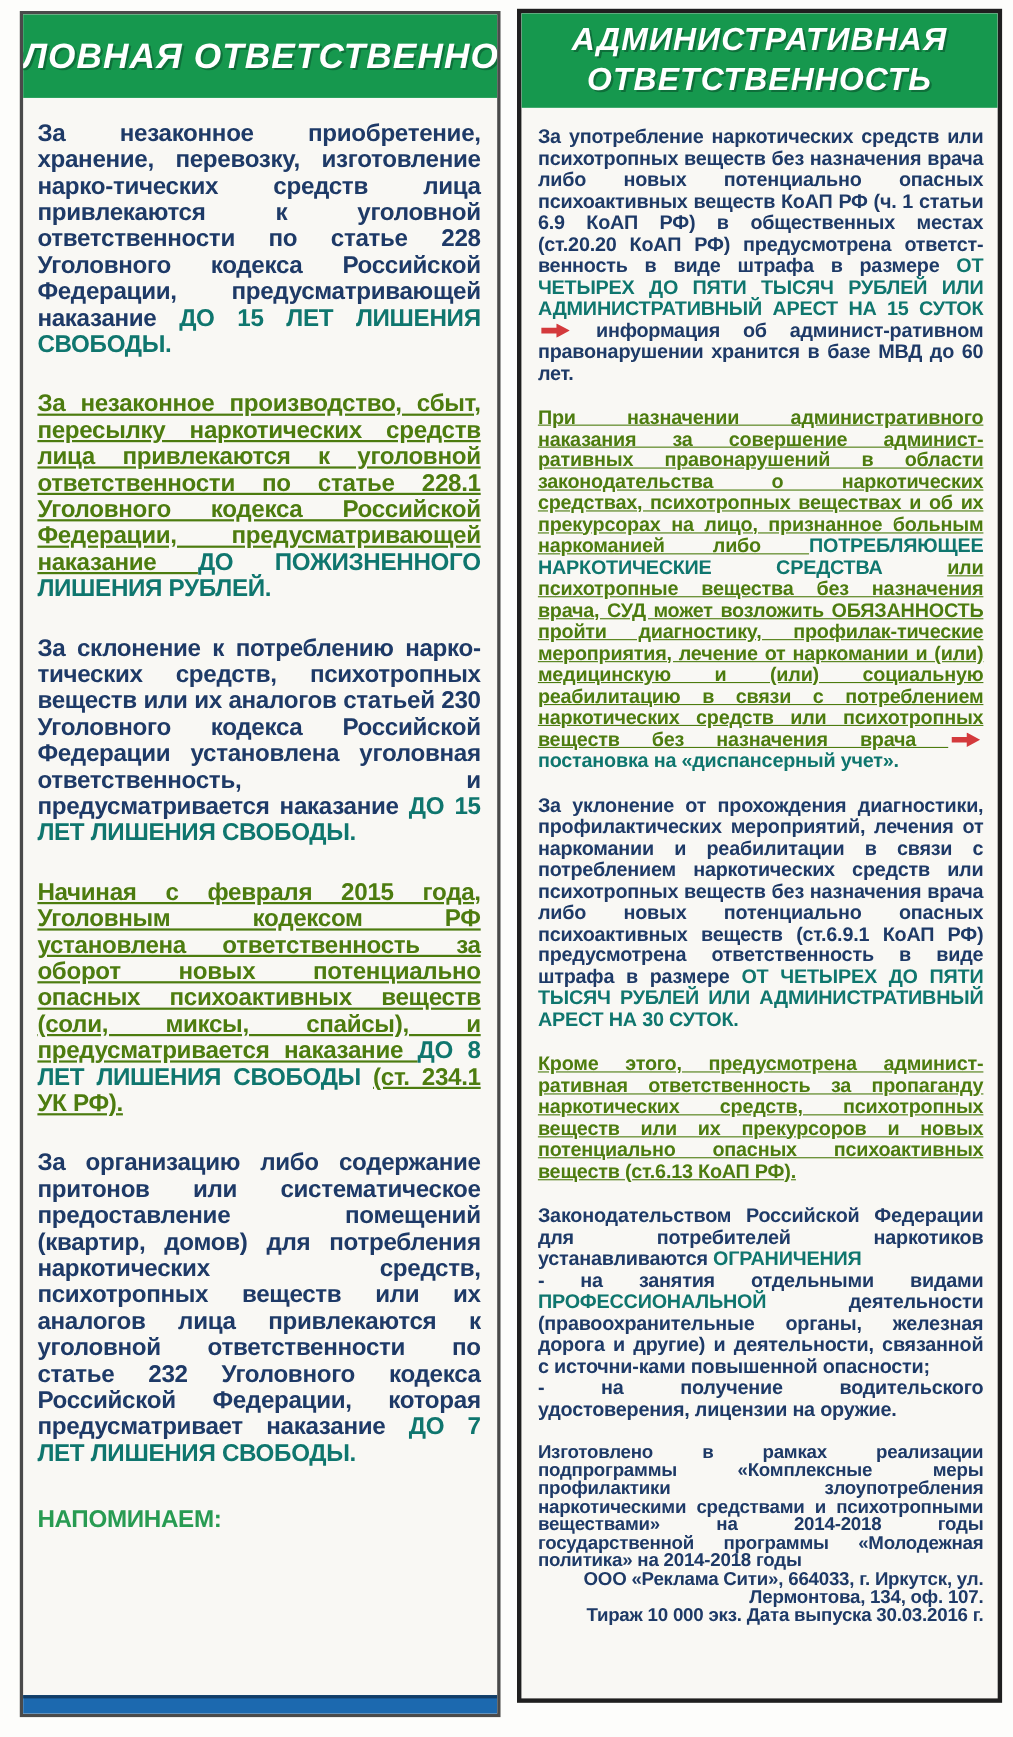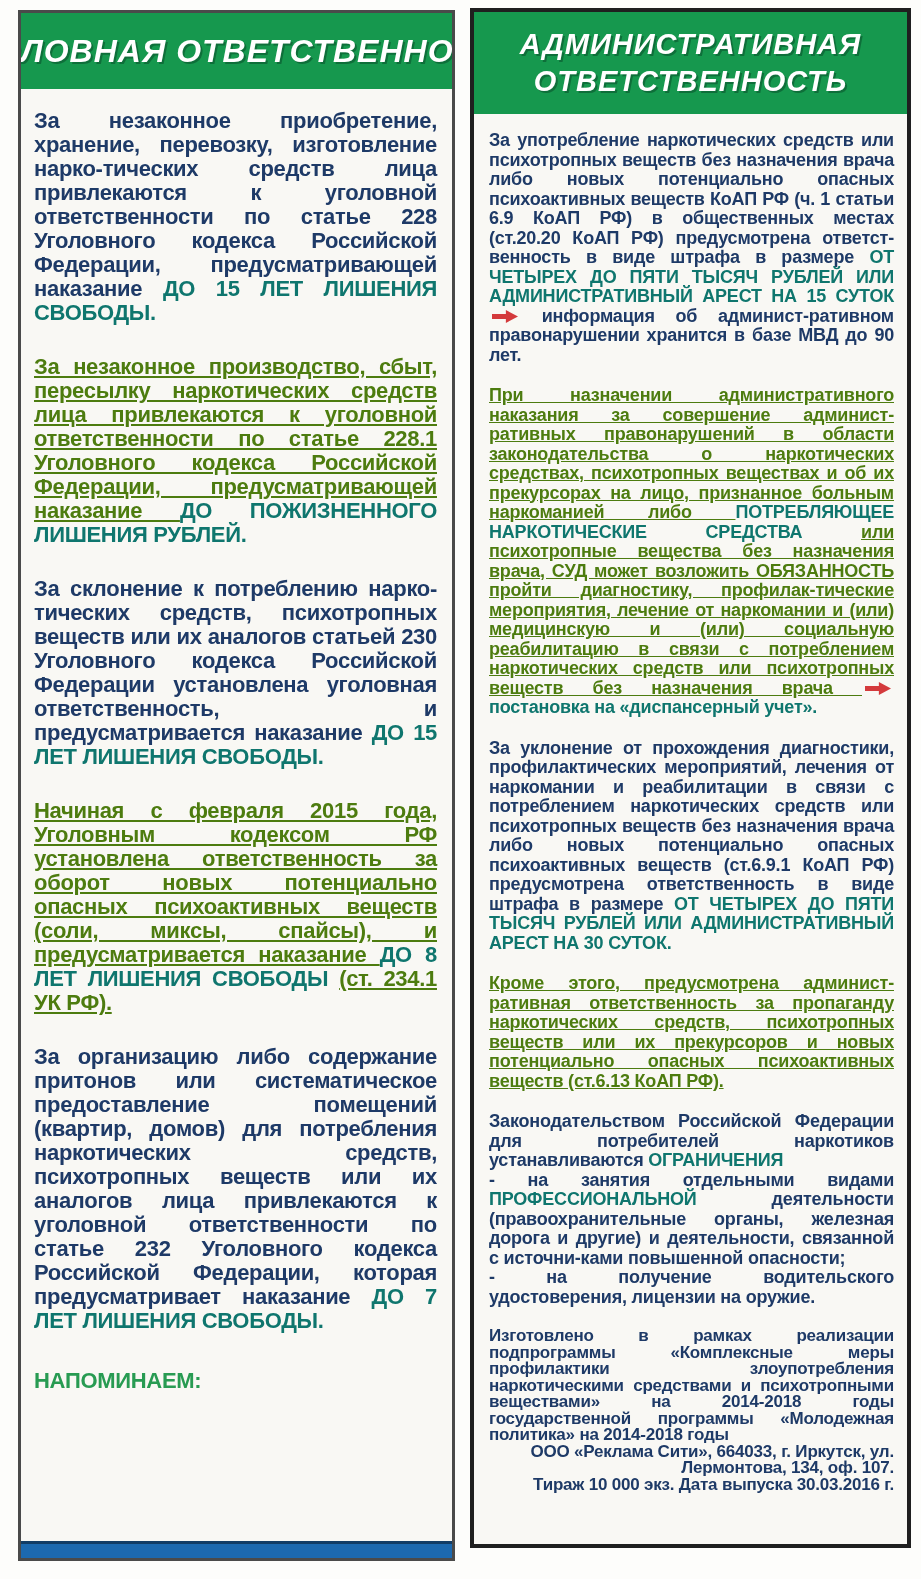--- a/index.html
+++ b/index.html
@@ -19,21 +19,21 @@
   }
   .panel-right{
     left:470px;top:8px;width:441px;height:1540px;
     border:4px solid #1f1f1f;
   }
   .header-band{
     background:#16984e;display:flex;flex-direction:column;
     align-items:center;justify-content:center;
   }
   .panel-left .header-band{height:76px;}
-  .panel-right .header-band{height:102px;}
+  .panel-right .header-band{height:86px;}
   .header-title{
     color:#ffffff;font-weight:700;font-style:italic;
     letter-spacing:1px;text-align:center;
     text-shadow:2px 2px 0 rgba(9,79,41,0.55);
     white-space:nowrap;
   }
   .panel-left .header-title{font-size:32px;}
   .panel-right .header-title{font-size:29px;line-height:37px;}
   .body-left{
     padding:20px 15px 0 13px;
@@ -87,21 +87,21 @@
   <div class="bottom-bar"></div>
 </section>
 
 <section class="panel panel-right">
   <div class="header-band">
     <div class="header-title"><span>АДМИНИСТРАТИВНАЯ</span><br><span>ОТВЕТСТВЕННОСТЬ</span></div>
   </div>
   <div class="body-right">
     <p class="para"><span class="c-blue">За употребление наркотических средств или психотропных веществ без назначения врача либо новых потенциально опасных психоактивных веществ КоАП РФ (ч. 1 статьи 6.9 КоАП РФ) в общественных местах (ст.20.20 КоАП РФ) предусмотрена ответст-венность в виде штрафа в размере </span><span class="c-red">ОТ ЧЕТЫРЕХ ДО ПЯТИ ТЫСЯЧ РУБЛЕЙ ИЛИ АДМИНИСТРАТИВНЫЙ АРЕСТ НА 15 СУТОК</span><span class="arrow-icon"><svg viewBox="0 0 30 15" width="26" height="13" aria-hidden="true">
             <path d="M0 4.5 H16 V0 L30 7.5 L16 15 V10.5 H0 Z" fill="#d43a3c"></path>
-          </svg></span><span class="c-blue"> информация об админист-ративном правонарушении хранится в базе МВД до 90 лет.</span></p>
+          </svg></span><span class="c-blue"> информация об админист-ративном правонарушении хранится в базе МВД до 60 лет.</span></p>
     <p class="para"><span class="c-green">При назначении административного наказания за совершение админист-ративных правонарушений в области законодательства о наркотических средствах, психотропных веществах и об их прекурсорах на лицо, признанное больным наркоманией либо </span><span class="c-red">ПОТРЕБЛЯЮЩЕЕ НАРКОТИЧЕСКИЕ СРЕДСТВА </span><span class="c-green">или психотропные вещества без назначения врача, СУД может возложить ОБЯЗАННОСТЬ пройти диагностику, профилак-тические мероприятия, лечение от наркомании и (или) медицинскую и (или) социальную реабилитацию в связи с потреблением наркотических средств или психотропных веществ без назначения врача </span><span class="arrow-icon"><svg viewBox="0 0 30 15" width="26" height="13" aria-hidden="true">
             <path d="M0 4.5 H16 V0 L30 7.5 L16 15 V10.5 H0 Z" fill="#d43a3c"></path>
           </svg></span><span class="c-red"> постановка на «диспансерный учет».</span></p>
     <p class="para"><span class="c-blue">За уклонение от прохождения диагностики, профилактических мероприятий, лечения от наркомании и реабилитации в связи с потреблением наркотических средств или психотропных веществ без назначения врача либо новых потенциально опасных психоактивных веществ (ст.6.9.1 КоАП РФ) предусмотрена ответственность в виде штрафа в размере </span><span class="c-red">ОТ ЧЕТЫРЕХ ДО ПЯТИ ТЫСЯЧ РУБЛЕЙ ИЛИ АДМИНИСТРАТИВНЫЙ АРЕСТ НА 30 СУТОК.</span></p>
     <p class="para"><span class="c-green">Кроме этого, предусмотрена админист-ративная ответственность за пропаганду наркотических средств, психотропных веществ или их прекурсоров и новых потенциально опасных психоактивных веществ (ст.6.13 КоАП РФ).</span></p>
     <p class="para"><span class="c-blue">Законодательством Российской Федерации для потребителей наркотиков устанавливаются </span><span class="c-red">ОГРАНИЧЕНИЯ</span><br><span class="c-blue"> - на занятия отдельными видами </span><span class="c-red">ПРОФЕССИОНАЛЬНОЙ</span><span class="c-blue"> деятельности (правоохранительные органы, железная дорога и другие) и деятельности, связанной с источни-ками повышенной опасности;</span><br><span class="c-blue">- на получение водительского удостоверения, лицензии на оружие.</span></p>
     <div class="imprint">
       <div class="justify">Изготовлено в рамках реализации подпрограммы «Комплексные меры профилактики злоупотребления наркотическими средствами и психотропными веществами» на 2014-2018 годы государственной программы «Молодежная политика» на 2014-2018 годы</div>
       <div>ООО «Реклама Сити», 664033, г. Иркутск, ул. Лермонтова, 134, оф. 107.</div>
       <div>Тираж 10 000 экз. Дата выпуска 30.03.2016 г.</div>

